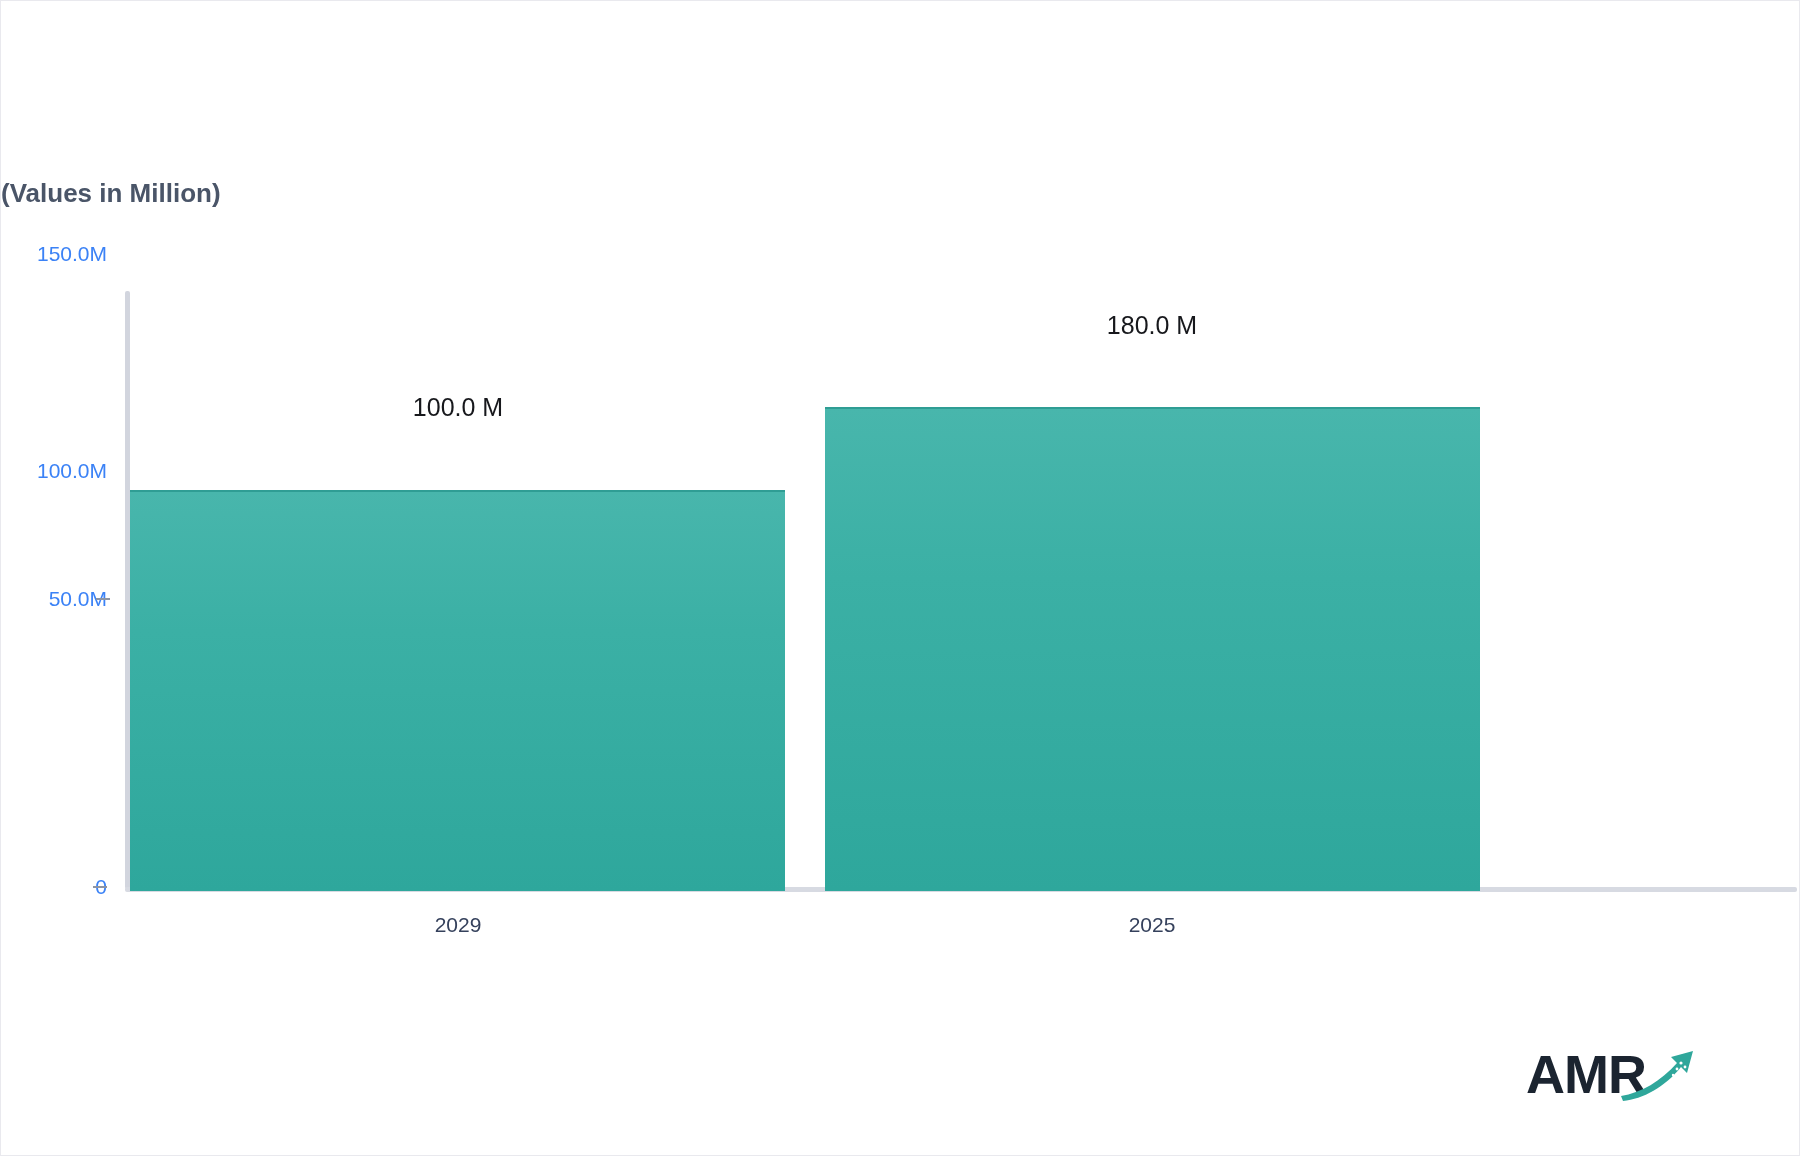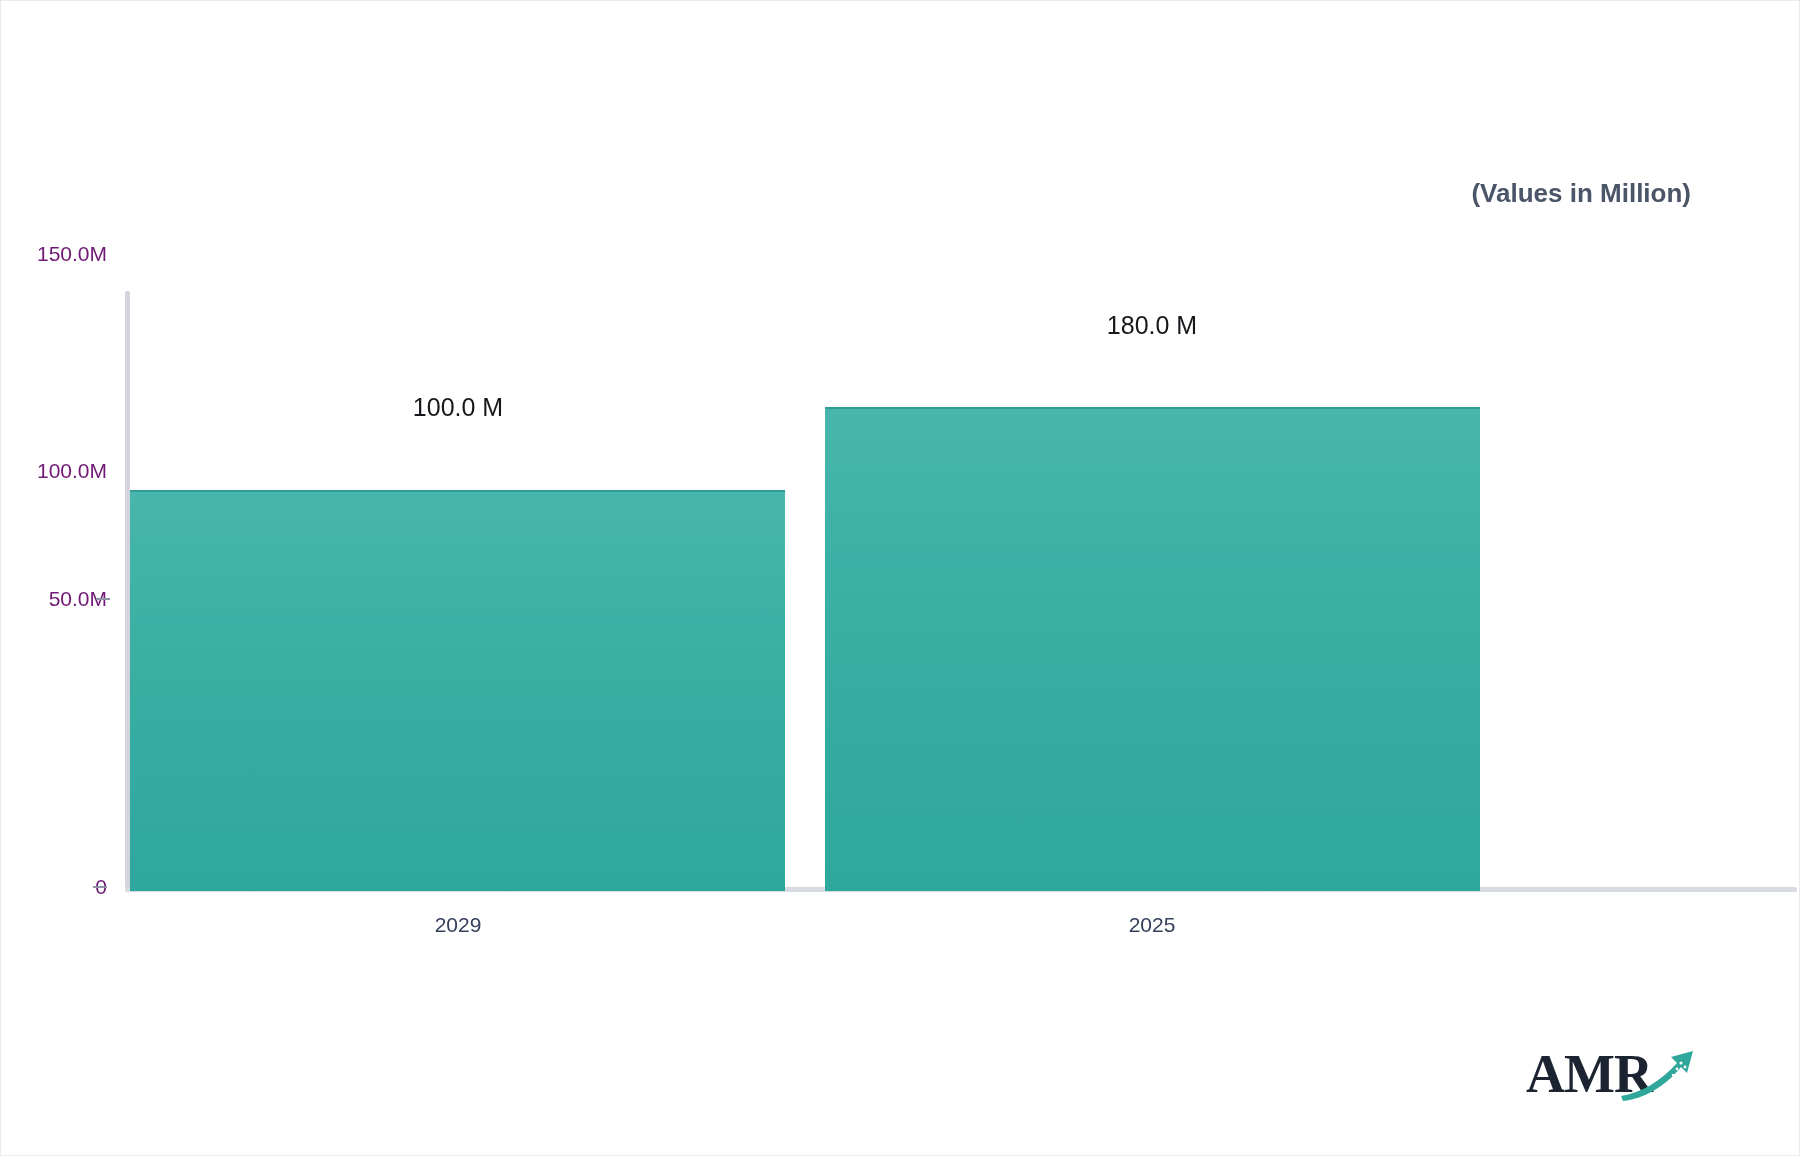--- a/index.html
+++ b/index.html
@@ -24,21 +24,21 @@
     text-align:center;
     font-size:37px;
     font-weight:bold;
     color:#17181c;
     letter-spacing:-0.2px;
     white-space:nowrap;
   }
   .subtitle{
     position:absolute;
     top:177px;left:0;width:1690px;
-    text-align:right;
+    text-align:left;
     font-size:26px;
     font-weight:bold;
     color:#4a5568;
     white-space:nowrap;
   }
 
   
   .cagr-badge{
     position:absolute;
     left:676px;top:253px;
@@ -73,21 +73,21 @@
     left:124px;top:886px;
     width:1672px;height:5px;
     background:#d7dae2;
     border-radius:2px;
   }
   .ytick-label{
     position:absolute;
     left:10px;width:96px;
     text-align:right;
     font-size:21px;
-    color:#701a75;
+    color:#3b82f6;
     white-space:nowrap;
     transform:translateY(-50%);
   }
   .ytick-dash{
     position:absolute;
     width:14px;height:2px;
     background:#8d94a3;
     transform:translateY(-50%);
   }
 
@@ -120,21 +120,21 @@
     left:1525px;top:1040px;
     width:180px;height:70px;
   }
   .logo-text{
     position:absolute;
     left:0;top:2px;
     font-size:54px;
     font-weight:bold;
     color:#1b2430;
     letter-spacing:-1px;
-    font-family:Liberation Serif, serif;
+    font-family:Liberation Sans, sans-serif;
   }
   .logo-arrow{
     position:absolute;
     left:95px;top:8px;
     width:90px;height:60px;
   }
 </style>
 </head>
 <body>
 

